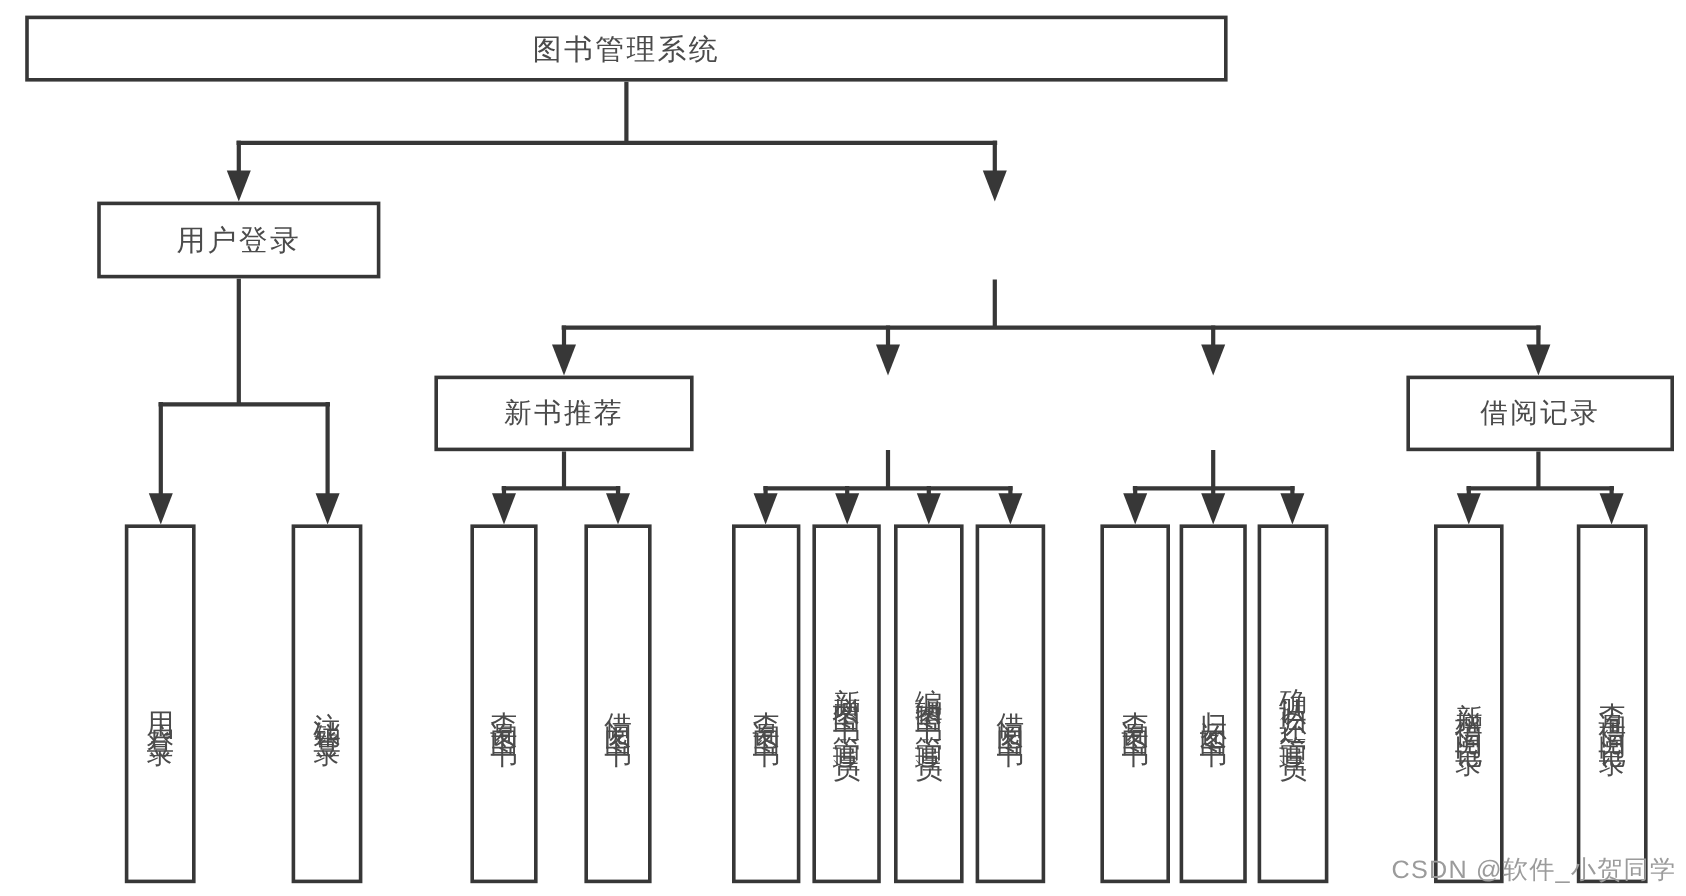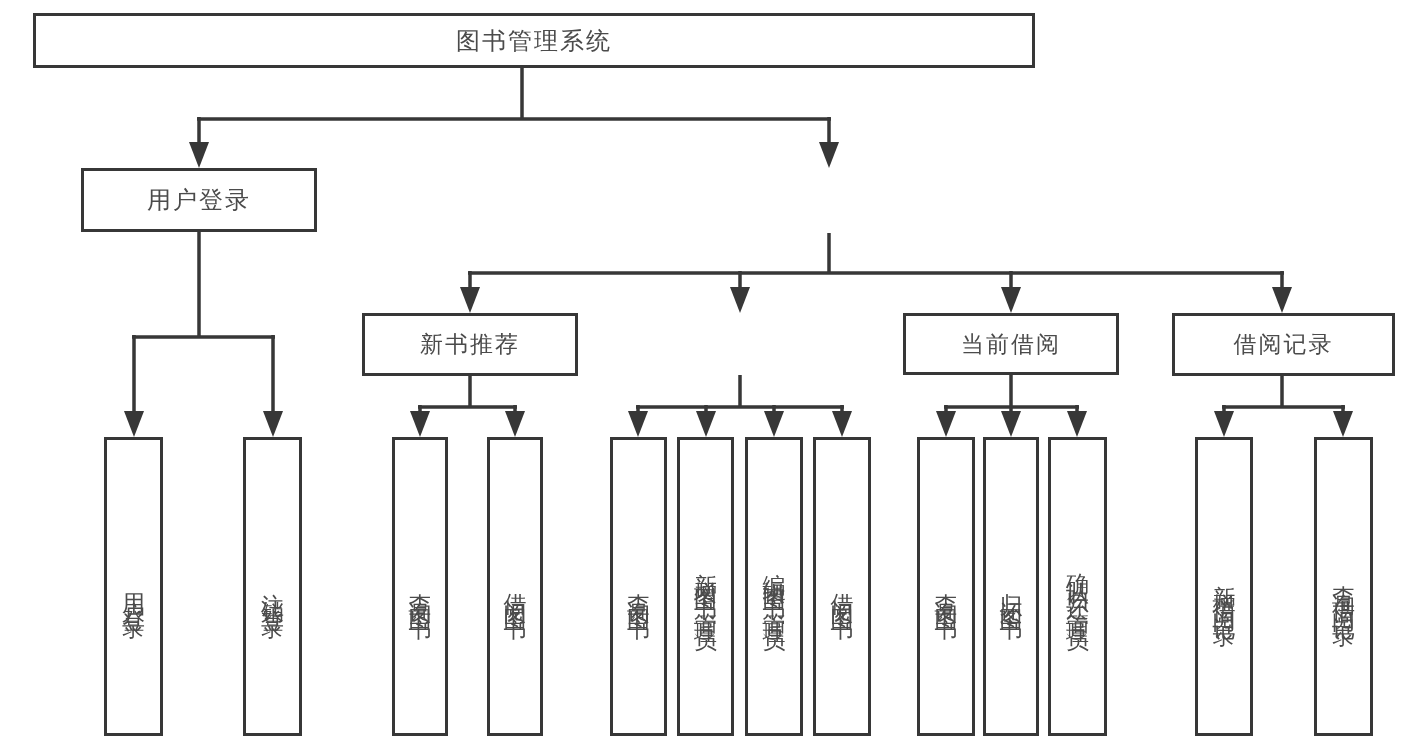--- a/index.html
+++ b/index.html
@@ -113,26 +113,25 @@
 
       <polygon points="936,411 956,411 946,437"></polygon>
       <polygon points="1001,411 1021,411 1011,437"></polygon>
       <polygon points="1067,411 1087,411 1077,437"></polygon>
 
       <polygon points="1214,411 1234,411 1224,437"></polygon>
       <polygon points="1333,411 1353,411 1343,437"></polygon>
     </g>
   </svg>
 
-  <div class="hbox" style="left:33px; top:13px; width:1002px; height:55px;">图书管理系统</div>
+  <div class="hbox" style="left:21px; top:13px; width:1002px; height:55px;">图书管理系统</div>
 
   <div class="hbox" style="left:81px; top:168px; width:236px; height:64px;">用户登录</div>
 
   <div class="hbox l3" style="left:362px; top:313px; width:216px; height:63px;">新书推荐</div>
-  <div class="hbox l3" style="left:903px; top:313px; width:216px; height:62px;">当前借阅</div>
   <div class="hbox l3" style="left:1172px; top:313px; width:223px; height:63px;">借阅记录</div>
 
   <div class="vbox" style="left:104px; width:59px;">
     <span class="vtext">用户登录</span>
   </div>
   <div class="vbox" style="left:243px; width:59px;">
     <span class="vtext">注销登录</span>
   </div>
   <div class="vbox" style="left:392px; width:56px;">
     <span class="vtext">查询图书</span>
@@ -161,14 +160,15 @@
   <div class="vbox" style="left:1048px; width:59px;">
     <span class="vtext">确认归还（管理员）</span>
   </div>
   <div class="vbox" style="left:1195px; width:58px;">
     <span class="vtext">新增借阅记录</span>
   </div>
   <div class="vbox" style="left:1314px; width:59px;">
     <span class="vtext">查询借阅记录</span>
   </div>
 
+  <div id="watermark">CSDN @软件_小贺同学</div>
 
 </div>
 
 </body></html>

